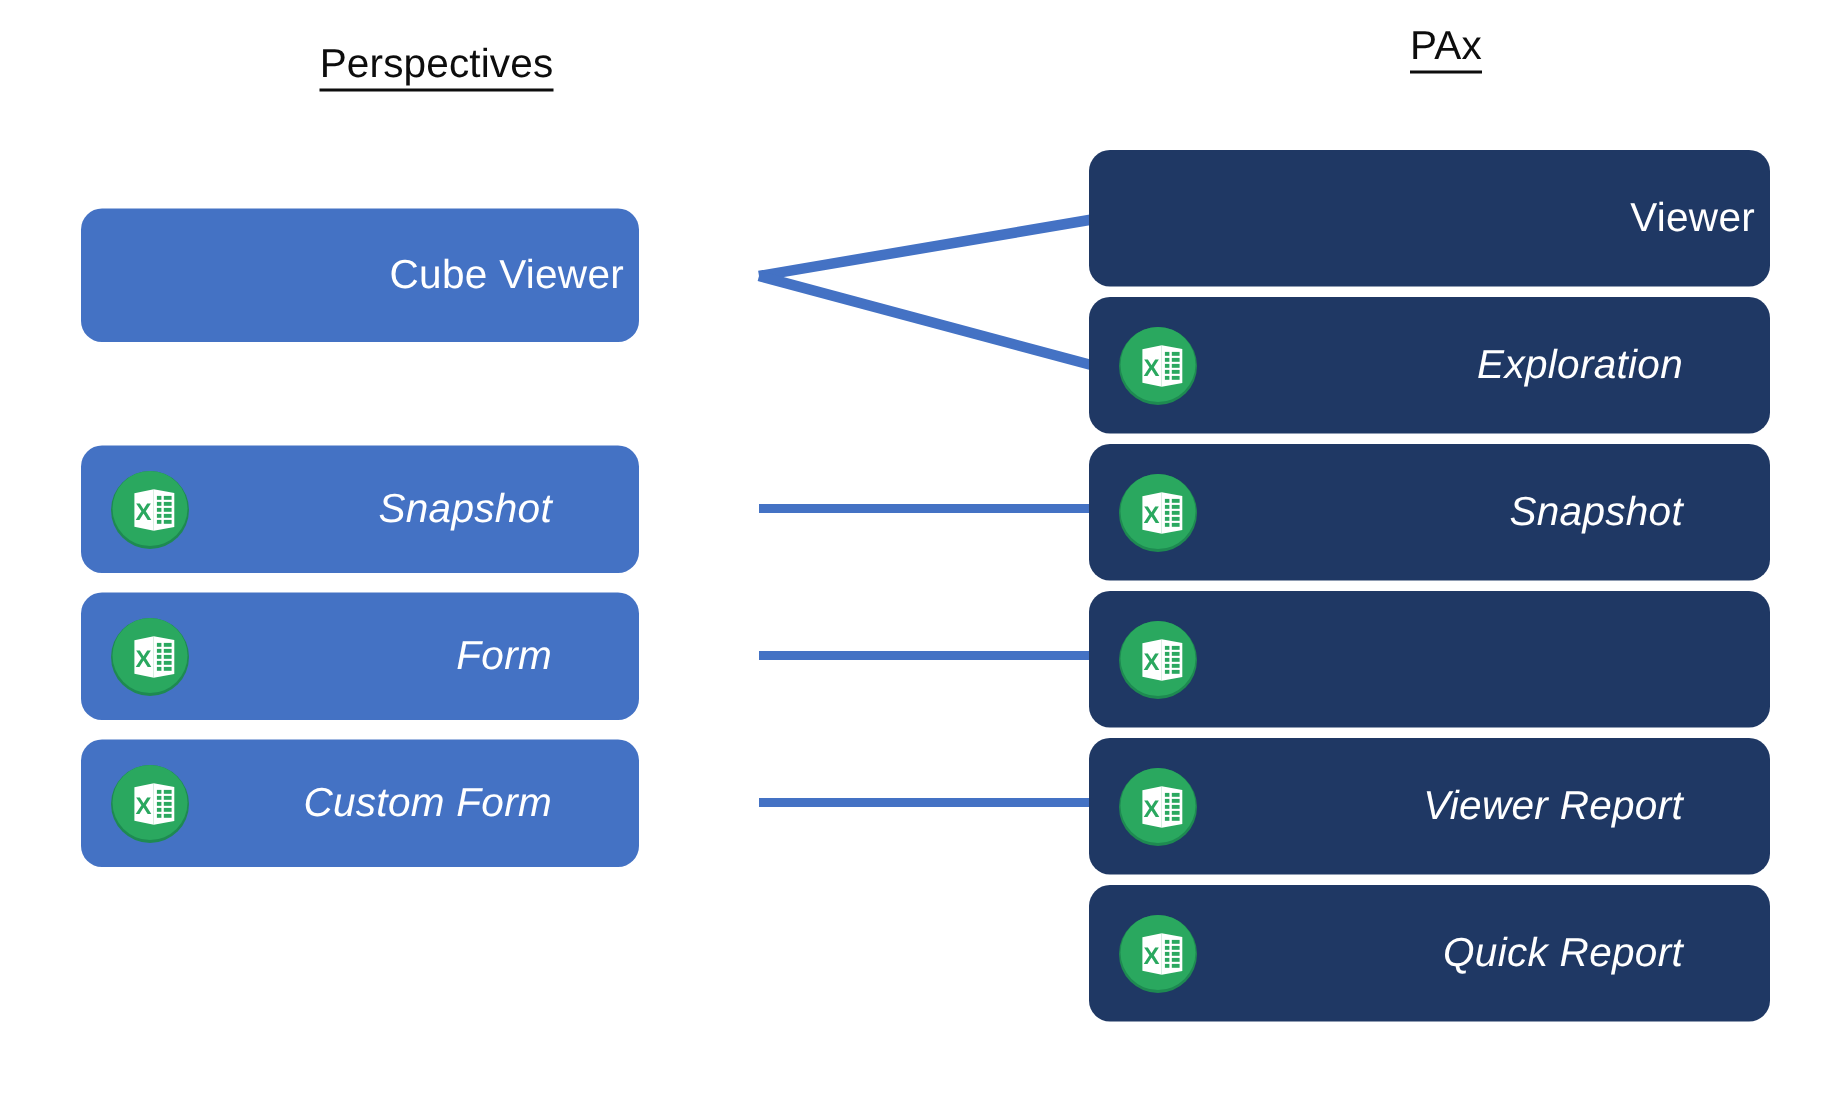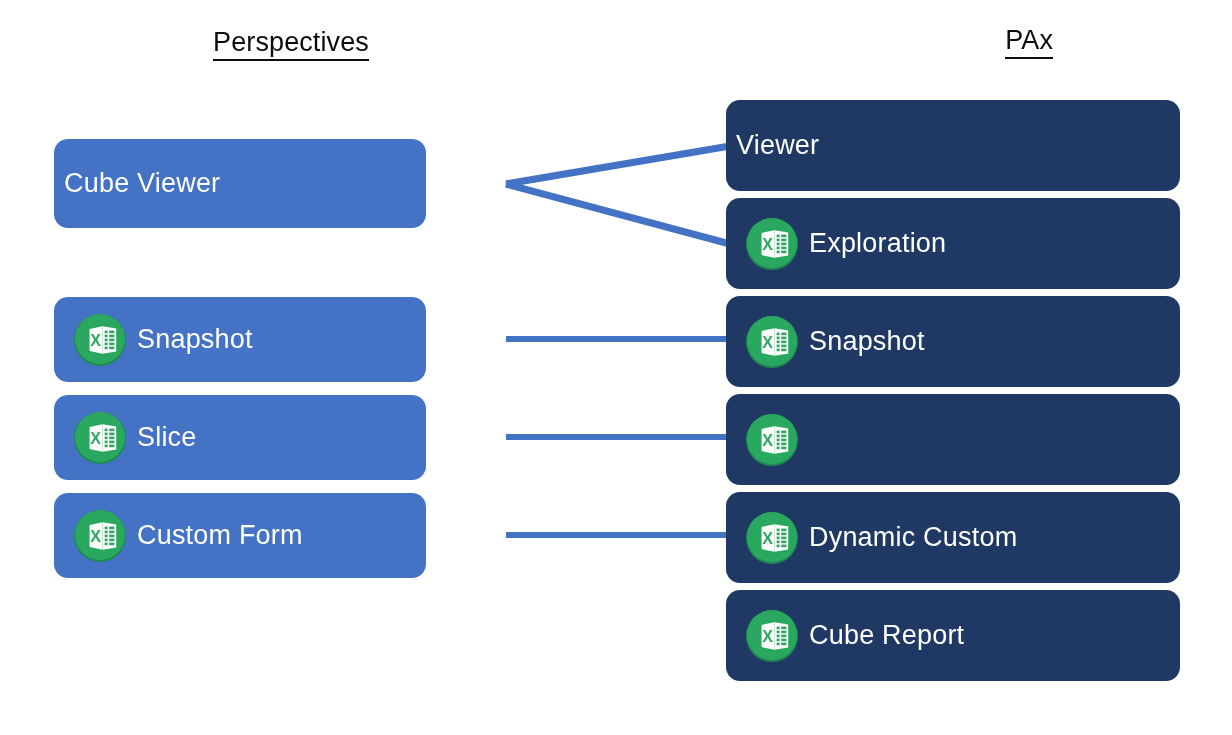--- a/index.html
+++ b/index.html
@@ -32,21 +32,21 @@
     letter-spacing: 0.1px;
   }
   .col-title .t-underline {
     display: inline-block;
     border-bottom: 2px solid #0d0d0d;
     padding-bottom: 1px;
     line-height: 1.1;
     margin-left: 22px;
   }
   #title-perspectives { left: 130px; top: 27px; width: 300px; }
-  #title-pax          { left: 853px; top: 25px; width: 200px; text-align: right; }
+  #title-pax          { left: 853px; top: 15px; width: 200px; }
 
   
   #connectors {
     position: absolute;
     left: 0;
     top: 0;
     width: 1232px;
     height: 735px;
     z-index: 1;
   }
@@ -58,31 +58,31 @@
     border-radius: 14px;
     display: flex;
     align-items: center;
     box-sizing: border-box;
   }
   .node.blue { background: #4472C4; }
   .node.navy { background: #1F3864; }
 
   .node-label {
     flex: 1 1 auto;
-    text-align: left;
+    text-align: right;
     color: #ffffff;
     font-size: 27px;
     font-weight: 400;
     line-height: 1.15;
     white-space: nowrap;
     letter-spacing: 0.2px;
     padding: 0 10px;
   }
   
-  .node.has-icon .node-label { padding-right: 40px; }
+  .node.has-icon .node-label { padding-right: 58px; font-style: italic; }
 
   .xl-icon {
     flex: 0 0 auto;
     width: 54px;
     height: 54px;
     margin-left: 19px;
     display: block;
   }
 
   
@@ -171,21 +171,21 @@
           <rect x="31.6" y="25.6" width="3.0" height="2.6"></rect>
           <rect x="36.2" y="25.6" width="5.2" height="2.6"></rect>
           <rect x="31.6" y="29.6" width="3.0" height="2.6"></rect>
           <rect x="36.2" y="29.6" width="5.2" height="2.6"></rect>
           <rect x="31.6" y="33.6" width="3.0" height="2.6"></rect>
           <rect x="36.2" y="33.6" width="5.2" height="2.6"></rect>
         </g>
         <text x="22.6" y="33.4" font-family="'Liberation Sans',sans-serif" font-size="16" font-weight="bold" fill="#2AA85F" text-anchor="middle">X</text>
       </svg>
     </span>
-    <span class="node-label">Slice</span>
+    <span class="node-label">Form</span>
   </div>
 
   <div class="node blue col-left has-icon" id="node-active-form">
     <span class="xl-icon">
       <svg viewBox="0 0 54 54" width="54" height="54">
         <circle cx="27" cy="27" r="26" fill="#1E8A51"></circle>
         <circle cx="27" cy="26" r="25" fill="#2AA85F"></circle>
         <path d="M29.5 13.2 L43.2 15.6 L43.2 38.4 L29.5 40.8 Z" fill="#ffffff"></path>
         <path d="M29.5 13.2 L16.6 15.9 L16.6 38.1 L29.5 40.8 Z" fill="#ffffff"></path>
         <g fill="#2AA85F">
@@ -299,21 +299,21 @@
           <rect x="31.6" y="25.6" width="3.0" height="2.6"></rect>
           <rect x="36.2" y="25.6" width="5.2" height="2.6"></rect>
           <rect x="31.6" y="29.6" width="3.0" height="2.6"></rect>
           <rect x="36.2" y="29.6" width="5.2" height="2.6"></rect>
           <rect x="31.6" y="33.6" width="3.0" height="2.6"></rect>
           <rect x="36.2" y="33.6" width="5.2" height="2.6"></rect>
         </g>
         <text x="22.6" y="33.4" font-family="'Liberation Sans',sans-serif" font-size="16" font-weight="bold" fill="#2AA85F" text-anchor="middle">X</text>
       </svg>
     </span>
-    <span class="node-label">Dynamic Custom</span>
+    <span class="node-label">Viewer Report</span>
   </div>
 
   <div class="node navy col-right has-icon" id="node-quick-report">
     <span class="xl-icon">
       <svg viewBox="0 0 54 54" width="54" height="54">
         <circle cx="27" cy="27" r="26" fill="#1E8A51"></circle>
         <circle cx="27" cy="26" r="25" fill="#2AA85F"></circle>
         <path d="M29.5 13.2 L43.2 15.6 L43.2 38.4 L29.5 40.8 Z" fill="#ffffff"></path>
         <path d="M29.5 13.2 L16.6 15.9 L16.6 38.1 L29.5 40.8 Z" fill="#ffffff"></path>
         <g fill="#2AA85F">
@@ -324,16 +324,16 @@
           <rect x="31.6" y="25.6" width="3.0" height="2.6"></rect>
           <rect x="36.2" y="25.6" width="5.2" height="2.6"></rect>
           <rect x="31.6" y="29.6" width="3.0" height="2.6"></rect>
           <rect x="36.2" y="29.6" width="5.2" height="2.6"></rect>
           <rect x="31.6" y="33.6" width="3.0" height="2.6"></rect>
           <rect x="36.2" y="33.6" width="5.2" height="2.6"></rect>
         </g>
         <text x="22.6" y="33.4" font-family="'Liberation Sans',sans-serif" font-size="16" font-weight="bold" fill="#2AA85F" text-anchor="middle">X</text>
       </svg>
     </span>
-    <span class="node-label">Cube Report</span>
+    <span class="node-label">Quick Report</span>
   </div>
 
 </div>
 
 </body></html>

